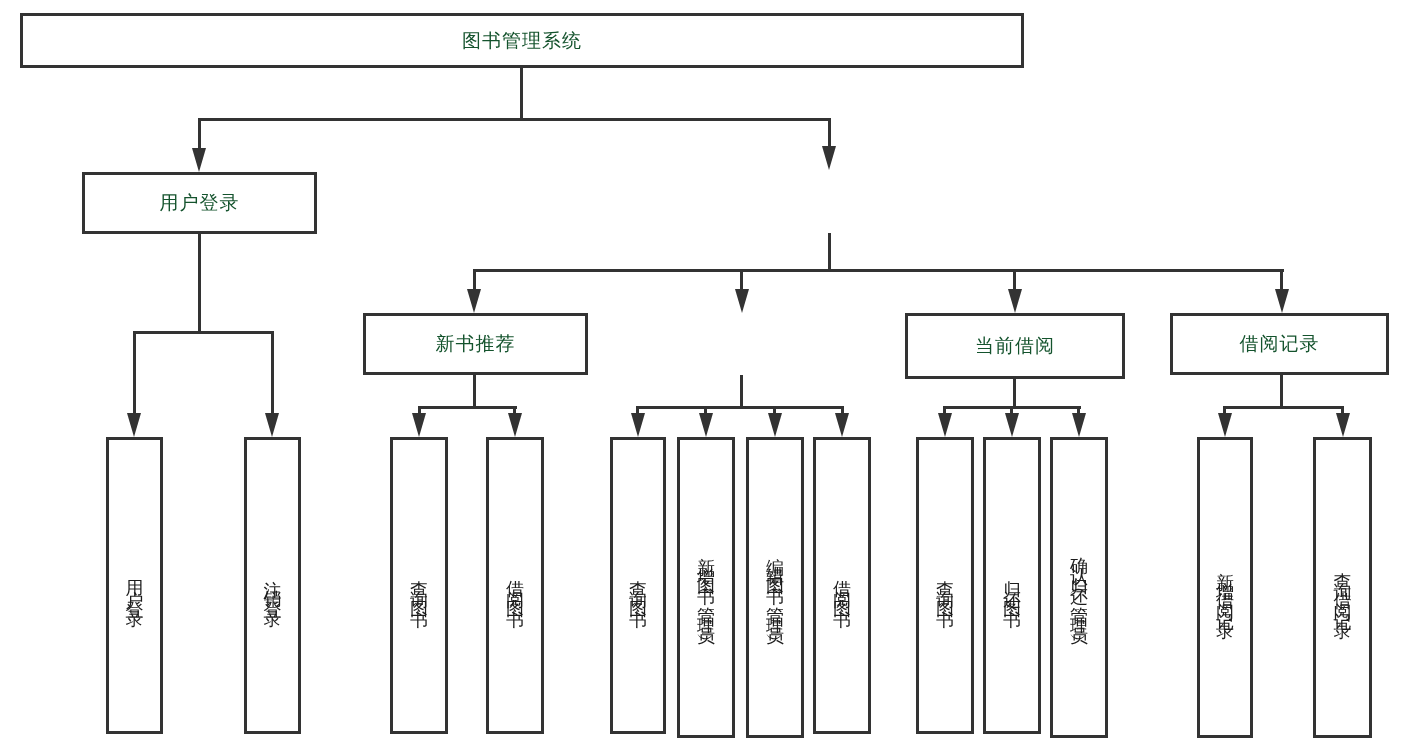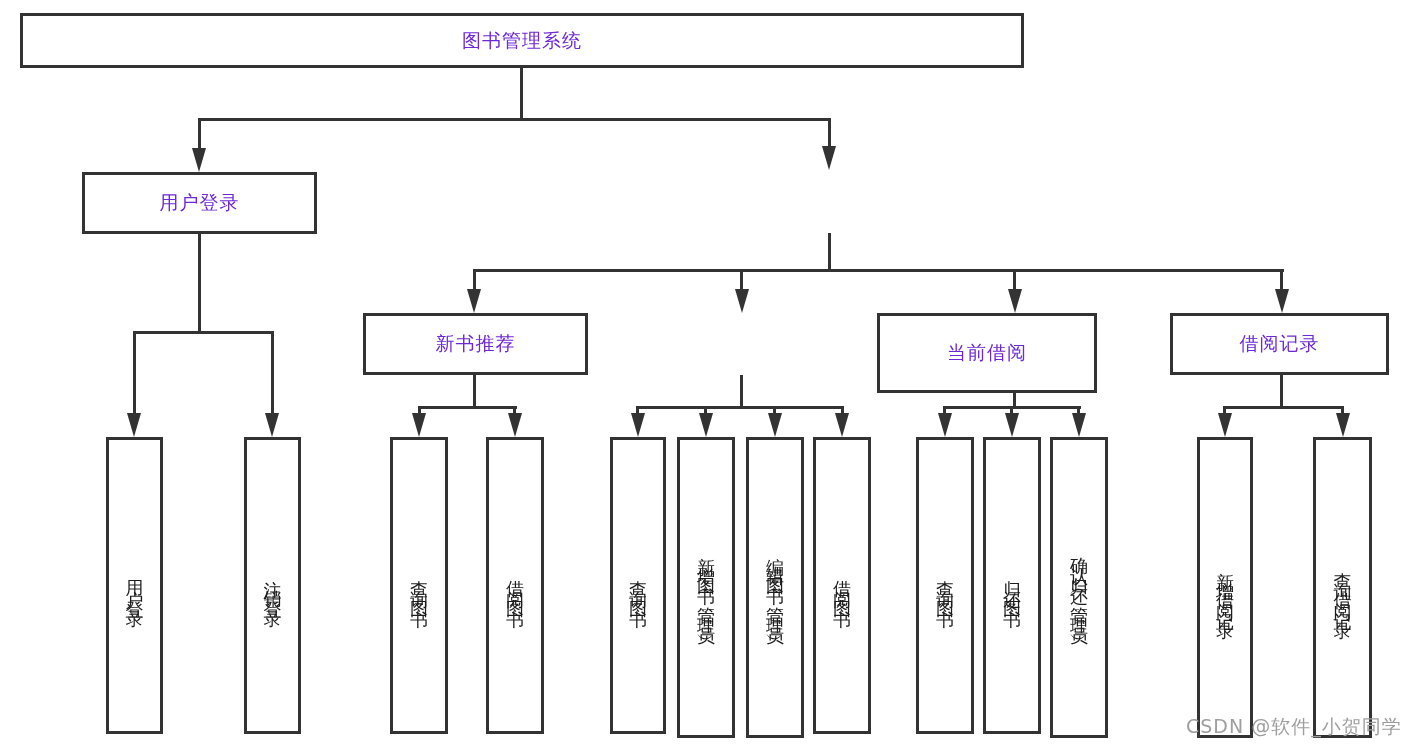--- a/index.html
+++ b/index.html
@@ -12,21 +12,21 @@
     font-family: "DejaVu Sans", "Liberation Sans", sans-serif;
   }
   .box {
     position: absolute;
     box-sizing: border-box;
     border: 3px solid #333333;
     background: #ffffff;
     display: flex;
     align-items: center;
     justify-content: center;
-    color: #6d28d9;
+    color: #14532d;
     font-size: 19px;
     letter-spacing: 1px;
     z-index: 2;
   }
   .vbox {
     position: absolute;
     box-sizing: border-box;
     border: 3px solid #333333;
     background: #ffffff;
     display: flex;
@@ -102,21 +102,21 @@
   <div class="vline" style="left:740px; top:270px; width:3px; height:22px;"></div>
   <div class="arrowhead" style="left:735px; top:289px;"></div>
   <div class="vline" style="left:1013px; top:270px; width:3px; height:22px;"></div>
   <div class="arrowhead" style="left:1008px; top:289px;"></div>
   <div class="vline" style="left:1280px; top:270px; width:3px; height:22px;"></div>
   <div class="arrowhead" style="left:1275px; top:289px;"></div>
 
   <div class="box" style="left:363px; top:313px; width:225px; height:62px;">
     <span>新书推荐</span>
   </div>
-  <div class="box" style="left:877px; top:313px; width:220px; height:80px;font-family:Liberation Serif, serif;">
+  <div class="box" style="left:905px; top:313px; width:220px; height:66px;font-family:Liberation Serif, serif;">
     <span>当前借阅</span>
   </div>
   <div class="box" style="left:1170px; top:313px; width:219px; height:62px;">
     <span>借阅记录</span>
   </div>
 
   <div class="vline" style="left:473px; top:375px; width:3px; height:34px;"></div>
   <div class="hline" style="left:418px; top:406px; width:99px; height:3px;"></div>
   <div class="vline" style="left:418px; top:408px; width:3px; height:10px;"></div>
   <div class="arrowhead" style="left:412px; top:413px;"></div>
@@ -187,15 +187,14 @@
     <span class="vtext">确认归还（管理员）</span>
   </div>
 
   <div class="vbox" style="left:1197px; top:437px; width:56px; height:301px;">
     <span class="vtext">新增借阅记录</span>
   </div>
   <div class="vbox" style="left:1313px; top:437px; width:59px; height:301px;">
     <span class="vtext">查询借阅记录</span>
   </div>
 
-  <div class="watermark">CSDN @软件_小贺同学</div>
 
 </div>
 
 </body></html>

